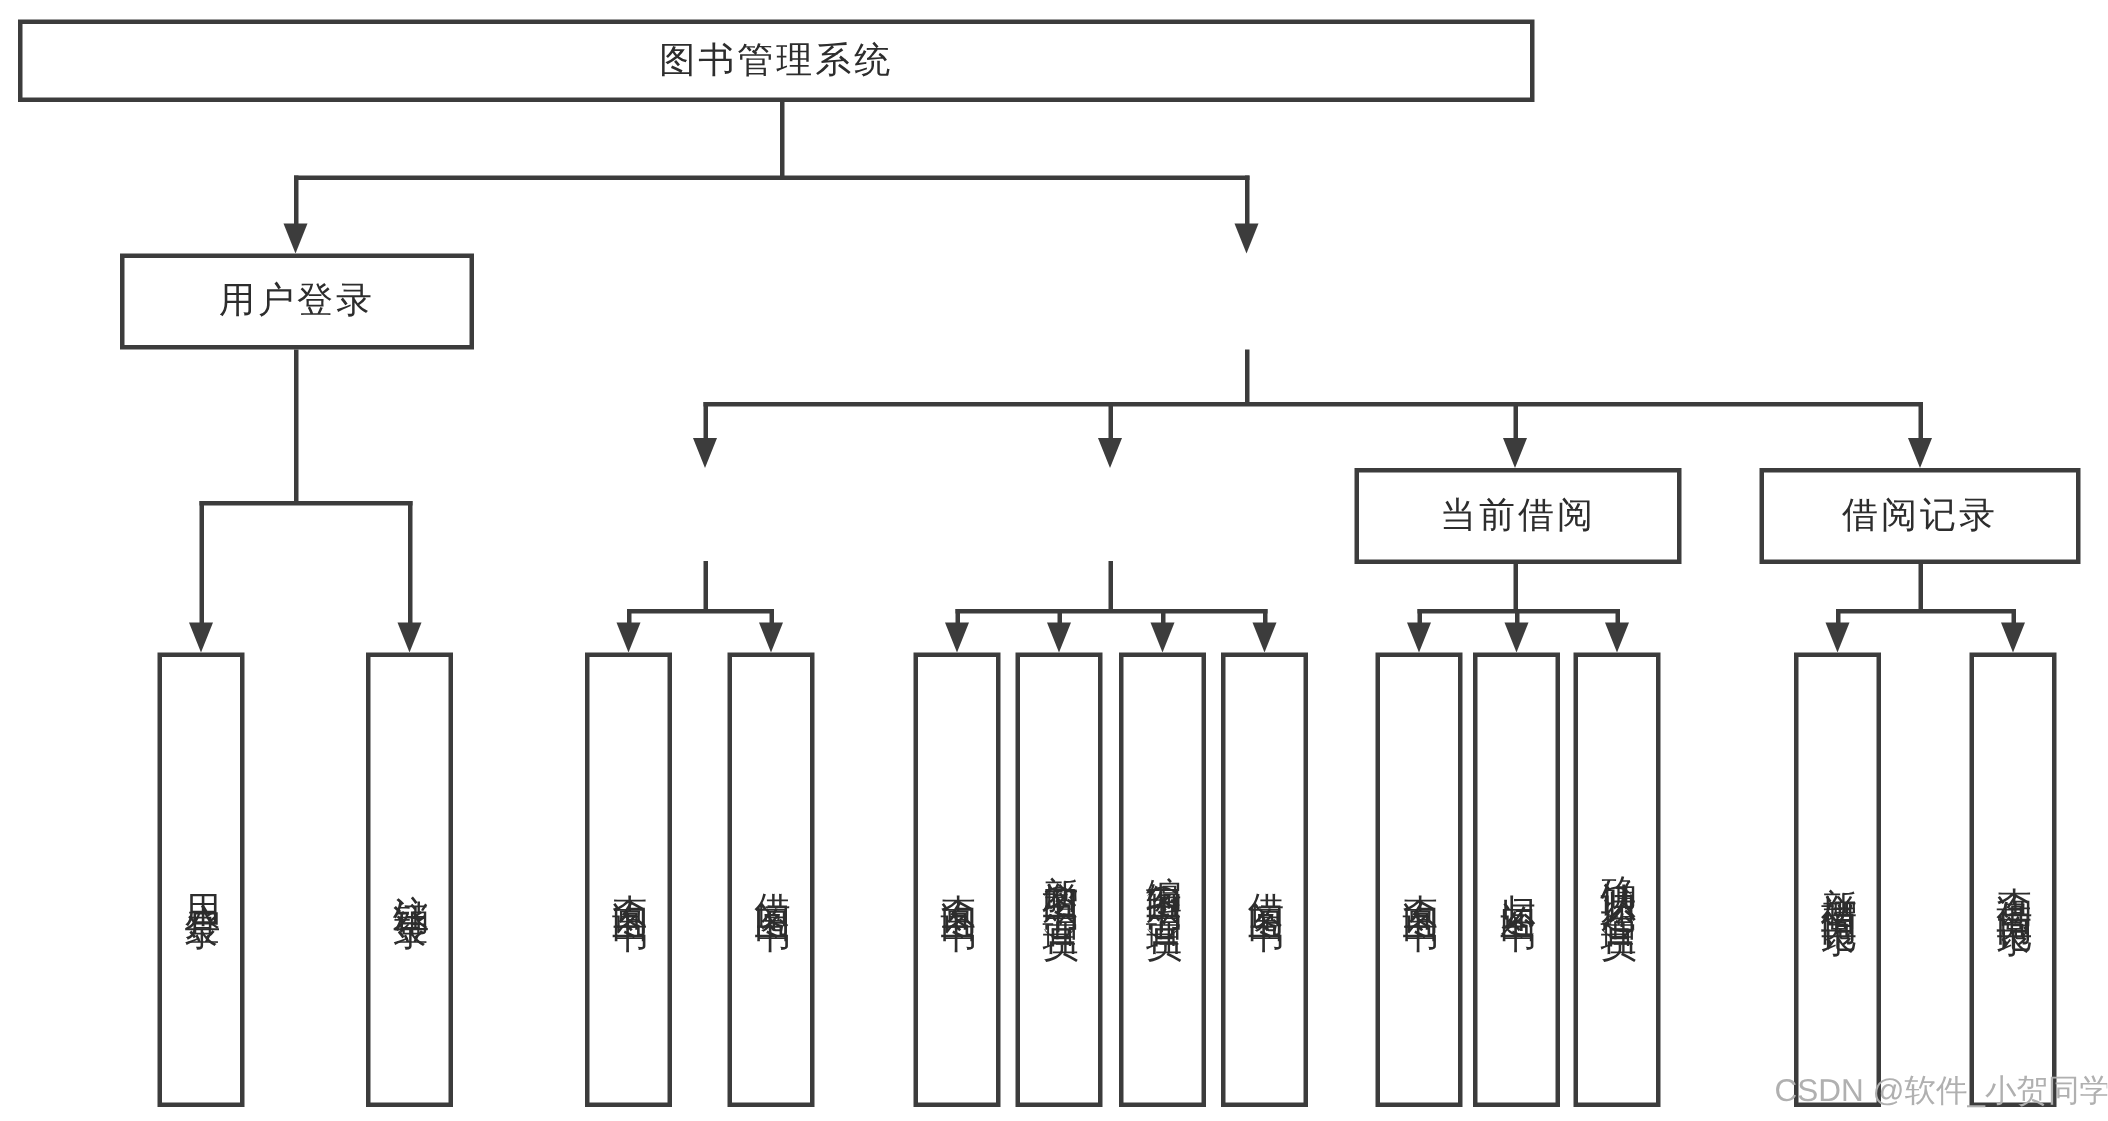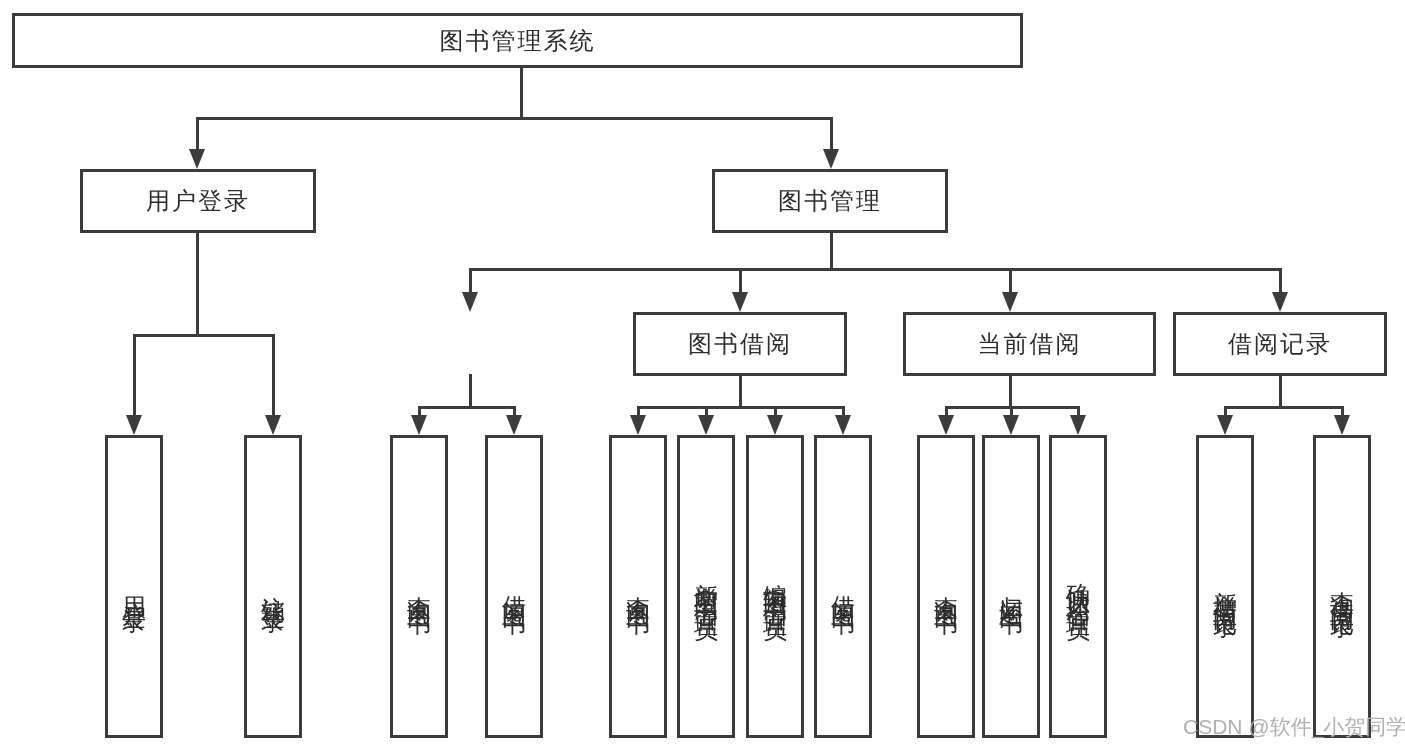--- a/index.html
+++ b/index.html
@@ -62,46 +62,40 @@
   <div class="vl" style="left:520px;top:68px;height:50px"></div>
   <div class="hl" style="left:196px;top:117px;width:637px"></div>
   <div class="vl" style="left:196px;top:117px;height:33px"></div>
   <div class="ah" style="left:189px;top:149px"></div>
   <div class="vl" style="left:830px;top:117px;height:33px"></div>
   <div class="ah" style="left:823px;top:149px"></div>
 
   <div class="node h" style="left:80px;top:169px;width:236px;height:64px">
     <span>用户登录</span>
   </div>
-  <div class="node h" style="left:712px;top:169px;width:236px;height:64px">
-    <span>图书管理</span>
-  </div>
 
   <div class="vl" style="left:196px;top:233px;height:102px"></div>
   <div class="hl" style="left:133px;top:334px;width:142px"></div>
   <div class="vl" style="left:133px;top:334px;height:83px"></div>
   <div class="ah" style="left:126px;top:415px"></div>
   <div class="vl" style="left:272px;top:334px;height:83px"></div>
   <div class="ah" style="left:265px;top:415px"></div>
 
   <div class="vl" style="left:830px;top:233px;height:36px"></div>
   <div class="hl" style="left:469px;top:268px;width:813px"></div>
   <div class="vl" style="left:469px;top:268px;height:26px"></div>
   <div class="ah" style="left:462px;top:292px"></div>
   <div class="vl" style="left:739px;top:268px;height:26px"></div>
   <div class="ah" style="left:732px;top:292px"></div>
   <div class="vl" style="left:1009px;top:268px;height:26px"></div>
   <div class="ah" style="left:1002px;top:292px"></div>
   <div class="vl" style="left:1279px;top:268px;height:26px"></div>
   <div class="ah" style="left:1272px;top:292px"></div>
 
-  <div class="node h" style="left:633px;top:312px;width:214px;height:64px">
-    <span>图书借阅</span>
-  </div>
-  <div class="node h" style="left:903px;top:312px;width:253px;height:64px">
+  <div class="node h" style="left:903px;top:312px;width:218px;height:64px">
     <span>当前借阅</span>
   </div>
   <div class="node h" style="left:1173px;top:312px;width:214px;height:64px">
     <span>借阅记录</span>
   </div>
 
   <div class="vl" style="left:469px;top:374px;height:33px"></div>
   <div class="hl" style="left:418px;top:406px;width:98px"></div>
   <div class="vl" style="left:418px;top:406px;height:11px"></div>
   <div class="ah" style="left:411px;top:415px"></div>

